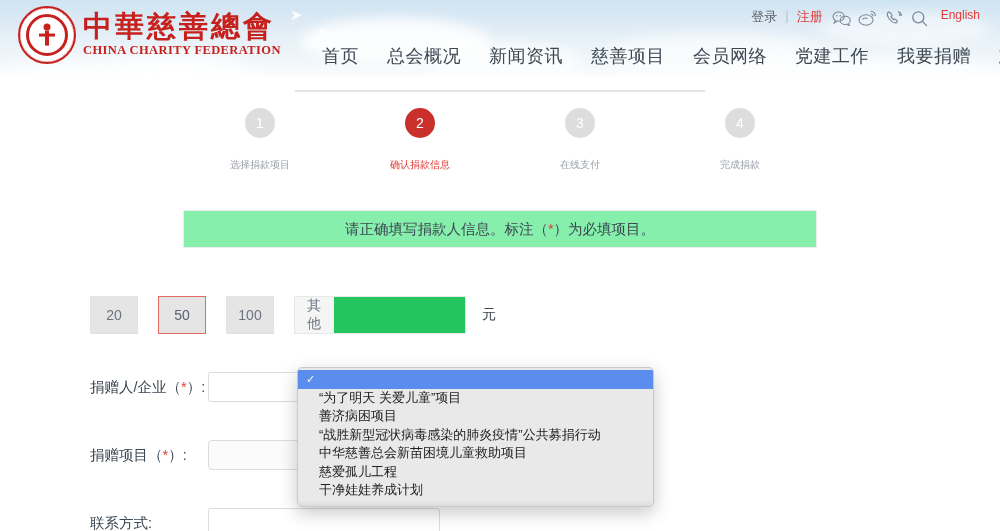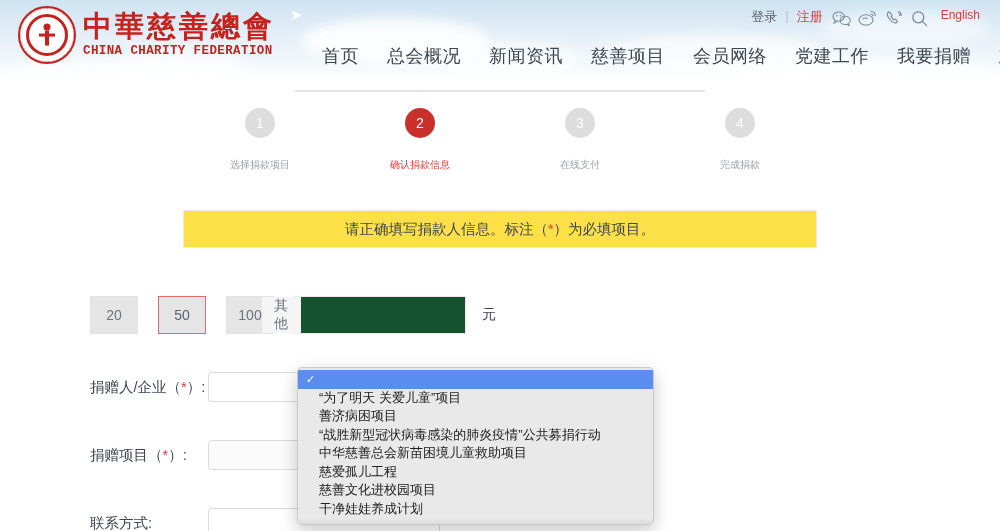--- a/index.html
+++ b/index.html
@@ -51,21 +51,21 @@
     position:absolute; left:0; top:0; width:100%; height:100%;
     border-radius:50%; border:1px dotted rgba(198,33,28,.55);
   }
   .logo-text { margin-left:7px; }
   .logo-cn {
     font-family:"DejaVu Serif","Liberation Serif",serif;
     color:#c6211c; font-size:29px; font-weight:bold; letter-spacing:3px;
     line-height:1.02; white-space:nowrap;
   }
   .logo-en {
-    font-family:Liberation Mono, monospace;
+    font-family:Liberation Serif, serif;
     color:#c6211c; font-size:12.5px; font-weight:bold; letter-spacing:.4px;
     margin-top:2px; white-space:nowrap;
   }
 
   .top-right { position:absolute; right:20px; top:8px; display:flex; align-items:flex-start; gap:0; }
   .tr-link { font-size:13px; color:#5a5f66; text-decoration:none; cursor:pointer; padding:0 6px; }
   .tr-link.red { color:#e03b36; }
   .tr-sep { color:#b8c0c7; font-size:13px; padding:0 2px; }
   .tr-icon { width:26px; height:20px; display:flex; align-items:center; justify-content:center;
              color:#7a899a; cursor:pointer; }
@@ -94,21 +94,21 @@
   .step-label { margin-top:20px; font-size:10px; color:#9aa0a6; }
   .step.active .step-label { color:#e03b36; }
   .steps-line {
     position:absolute; left:105px; right:105px; top:14px; height:2px;
     background:#e4e4e4; z-index:1;
   }
 
   
   .notice {
     width:634px; margin:38px auto 0; height:38px;
-    border:1px solid #ececec; background:#fde047;
+    border:1px solid #ececec; background:#86efac;
     display:flex; align-items:center; justify-content:center;
     font-size:14.5px; color:#3c4752;
   }
   .notice .req { color:#e03b36; }
 
   
   .form { width:820px; margin:48px auto 0; position:relative; }
   .form-row { display:flex; align-items:center; margin-bottom:38px; }
   .f-label {
     width:118px; font-size:14.5px; color:#3c4752; text-align:left; flex:none;
@@ -118,21 +118,21 @@
   .f-field { display:flex; align-items:center; }
 
   .amt-btn {
     width:48px; height:38px; border:1px solid #e2e2e2; background:#e5e5e5;
     display:flex; align-items:center; justify-content:center;
     font-size:14px; color:#6b7480; cursor:pointer; margin-right:20px;
   }
   .amt-btn.selected { border:1px solid #e26a63; color:#5a6270; }
   .amt-other {
     display:flex; align-items:stretch; height:38px; border:1px solid #e8e8e8;
-    background:#14532d; width:172px; margin-right:16px;justify-content:center;
+    background:#22c55e; width:172px; margin-right:16px;
   }
   .amt-other-pre {
     background:#f5f5f5; display:flex; align-items:center; padding:0 12px;
     font-size:14px; color:#6b7480; border-right:1px solid #efefef;
   }
   .amt-other-input {
     border:none; outline:none; background:transparent; flex:1;
     padding:0 8px; font-size:14px; color:#3c4752;
     font-family:"Liberation Sans","DejaVu Sans",sans-serif;
   }
@@ -343,20 +343,16 @@
   <div class="dd-item">
     <span class="chk"></span>
     <span>中华慈善总会新苗困境儿童救助项目</span>
   </div>
   <div class="dd-item">
     <span class="chk"></span>
     <span>慈爱孤儿工程</span>
   </div>
   <div class="dd-item">
     <span class="chk"></span>
-    <span>慈善文化进校园项目</span>
-  </div>
-  <div class="dd-item">
-    <span class="chk"></span>
     <span>干净娃娃养成计划</span>
   </div>
   <div class="dd-fade"></div>
 </div>
 
 </body></html>

